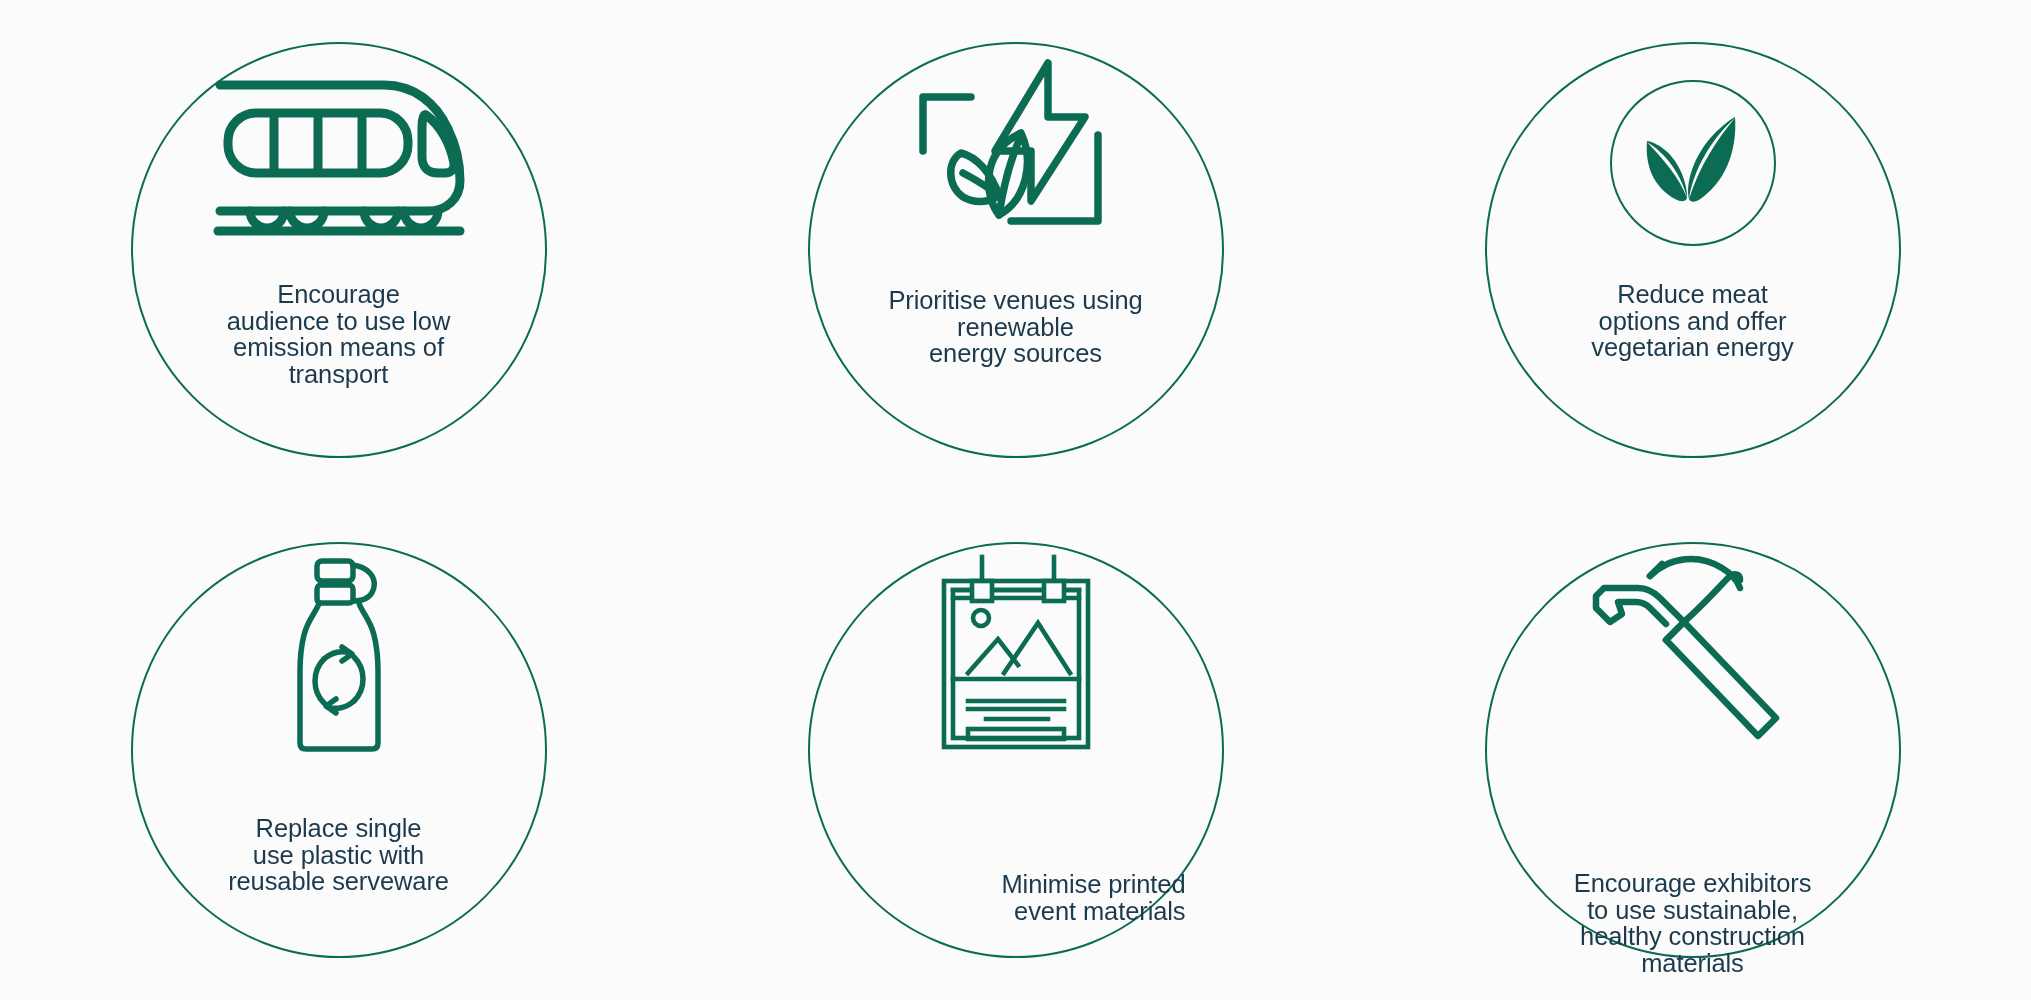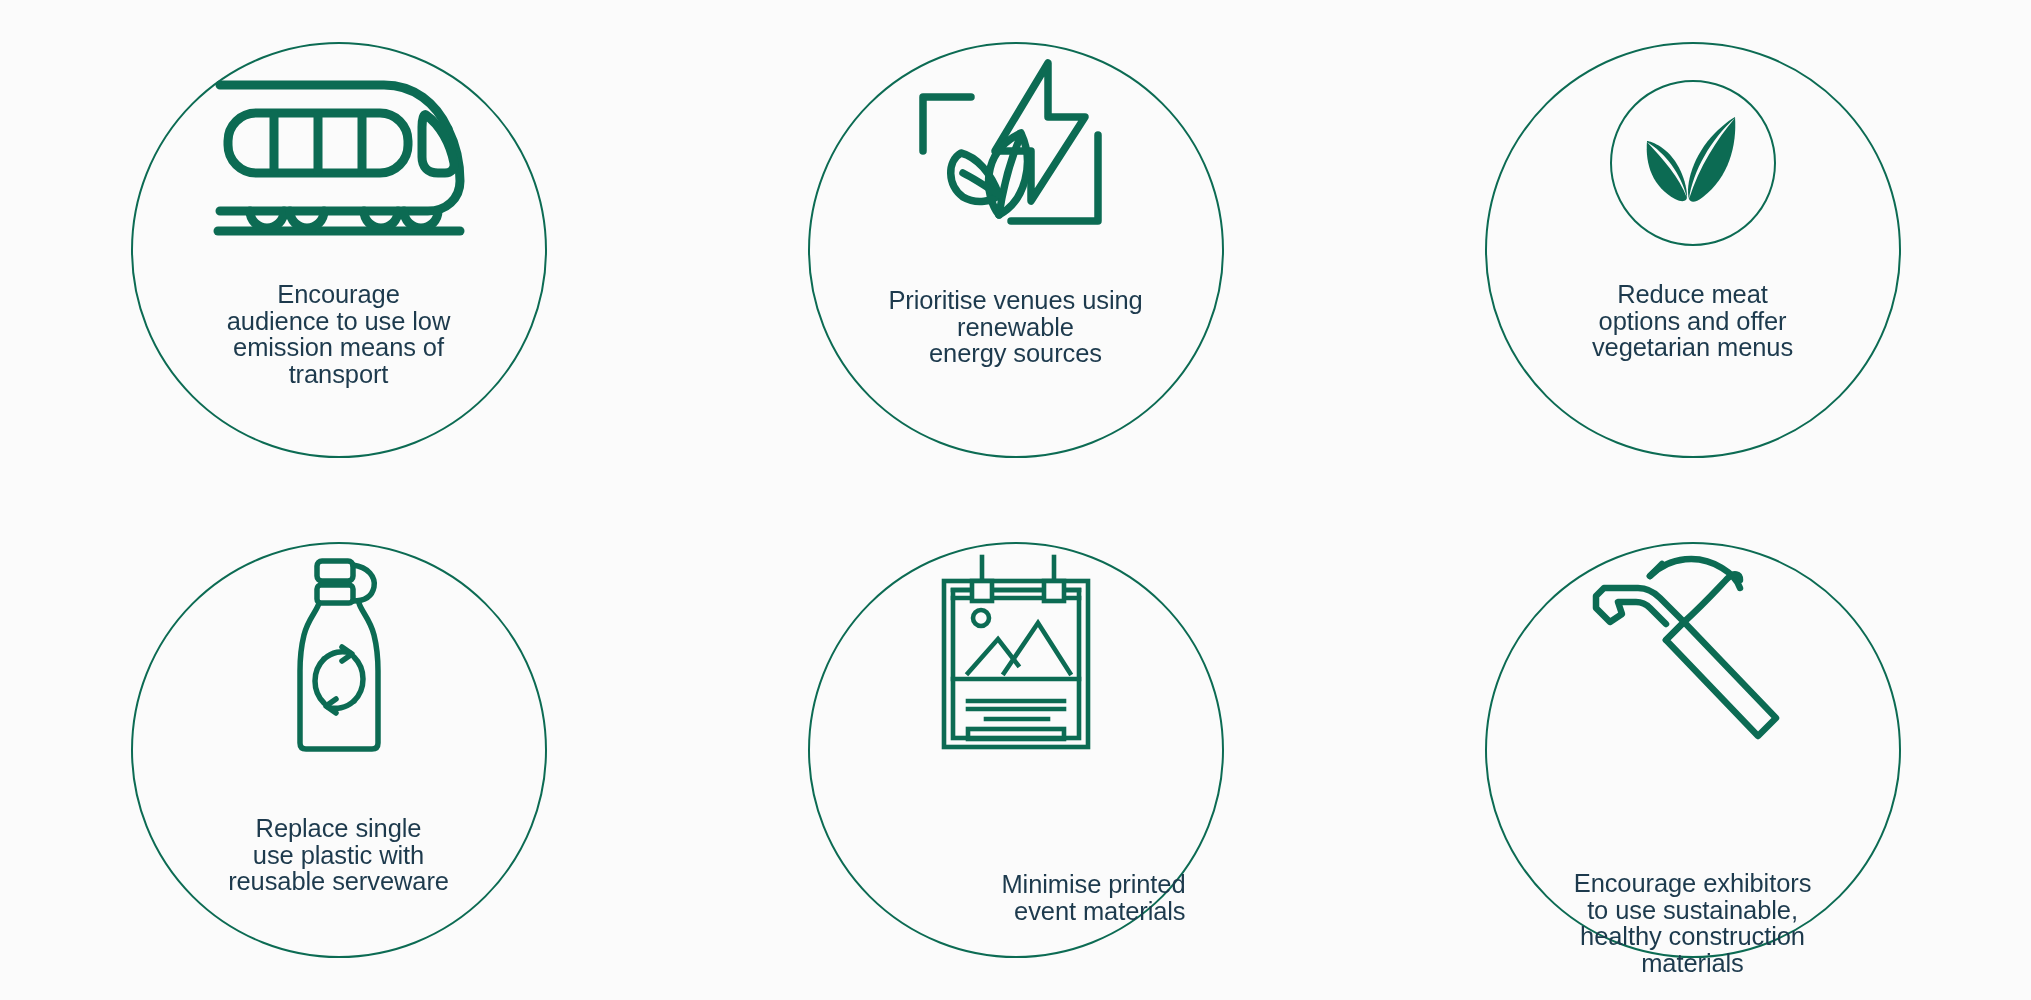--- a/index.html
+++ b/index.html
@@ -178,21 +178,21 @@
 
               <path d="M6 26 C4 50 12 72 34 84 C42 88 46 86 46 82 C46 68 38 44 20 32 C14 28 8 26 6 26 Z"></path>
 
               <path d="M6 27 C22 44 38 62 46 83 C40 58 24 38 6 27 Z" fill="#fbfbfb"></path>
             </svg>
           </span>
         </div>
         <div class="icon-wrap"></div>
         <div class="caption">Reduce meat
 options and offer
-vegetarian menus</div>
+vegetarian energy</div>
       </div>
     </div>
 
     <div class="cell cell-4">
       <div class="circle">
         <div class="icon-wrap">
           <svg width="110" height="200" viewBox="0 0 110 200" fill="none" stroke="#0c6b53" stroke-width="5.5" stroke-linecap="round" stroke-linejoin="round">
 
             <rect x="33" y="6" width="36" height="20" rx="5" ry="5"></rect>
 

